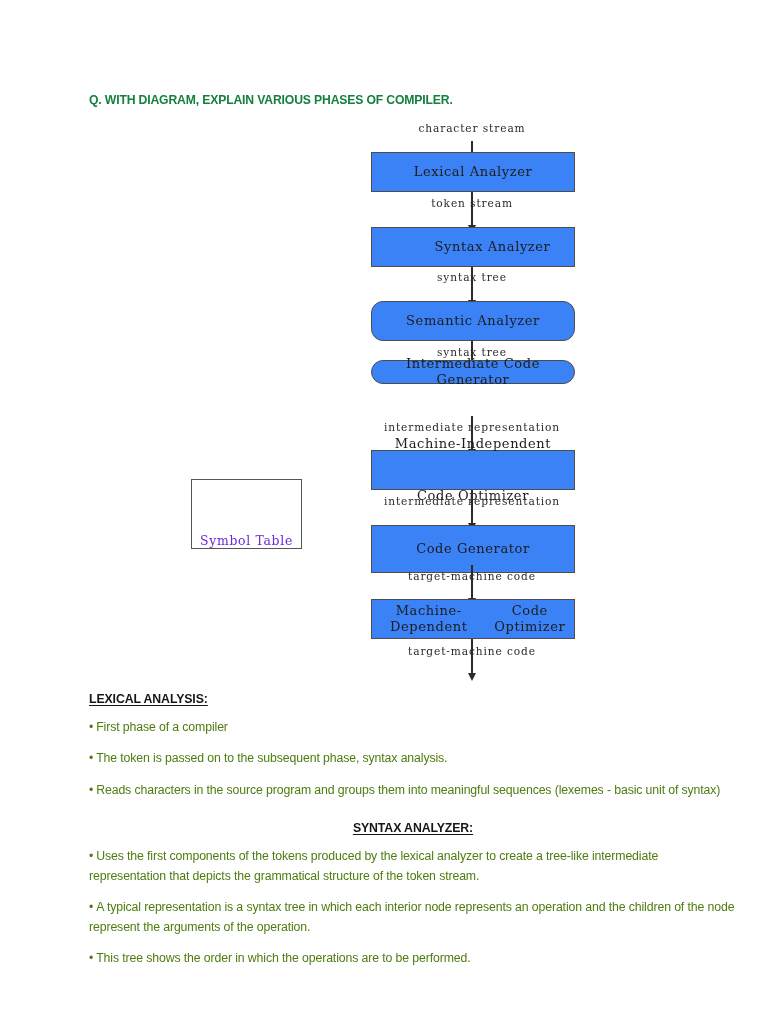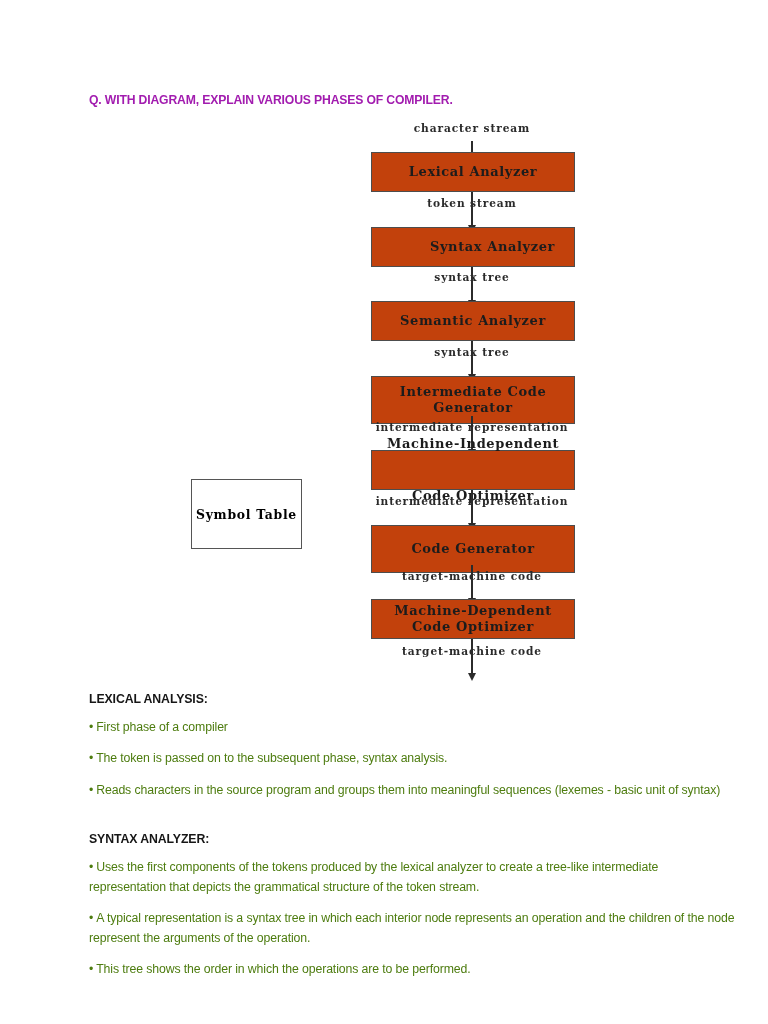--- a/index.html
+++ b/index.html
@@ -27,41 +27,40 @@
   }
 
   
   .doc-title {
     position: absolute;
     left: 89px;
     top: 93px;
     font-size: 12.2px;
     font-weight: bold;
     letter-spacing: -0.15px;
-    color: #a21caf;
+    color: #15803d;
     white-space: nowrap;
   }
 
   
   .diagram {
     position: absolute;
     left: 0;
     top: 118px;
     width: 768px;
     height: 565px;
-    font-weight: bold;
   }
 
   .phase-box {
     position: absolute;
     left: 371px;
     width: 204px;
     box-sizing: border-box;
     border: 1.2px solid #4d4d4d;
-    background: #c2410c;
+    background: #3b82f6;
     font-family: "DejaVu Serif", "Liberation Serif", serif;
     font-size: 13px;
     color: #1c1c1c;
     display: flex;
     align-items: center;
     justify-content: center;
     text-align: center;
     letter-spacing: 0.6px;
     line-height: 1.22;
   }
@@ -74,23 +73,23 @@
     position: absolute;
     left: 191px;
     top: 361px;
     width: 111px;
     height: 70px;
     box-sizing: border-box;
     border: 1.1px solid #555555;
     background: #ffffff;
     font-family: "DejaVu Serif", "Liberation Serif", serif;
     font-size: 12.4px;
-    color: #000000;
+    color: #6d28d9;
     display: flex;
-    align-items: center;
+    align-items: flex-end;
     justify-content: center;
     letter-spacing: 0.7px;
   }
 
   .edge-label {
     position: absolute;
     width: 300px;
     text-align: center;
     font-family: "DejaVu Serif", "Liberation Serif", serif;
     font-size: 10.6px;
@@ -121,26 +120,28 @@
   .body-text {
     position: absolute;
     left: 89px;
     top: 692px;
     width: 648px;
   }
   .section-head {
     font-size: 12.3px;
     font-weight: 600;
     color: #161616;
+    text-decoration: underline;
     text-underline-offset: 2px;
     margin: 0 0 12px 0;
     letter-spacing: -0.1px;
   }
   .section-head.second {
-    margin-top: 32px;
+    margin-top: 21px;
+    text-align: center;
   }
   .bullet {
     font-size: 12.3px;
     line-height: 1.58;
     color: #4d7c0f;
     margin: 0 0 12px 0;
     letter-spacing: -0.12px;
   }
   .bullet .dot { margin-right: 3px; }
 </style>
@@ -163,32 +164,32 @@
     <div class="edge-label" style="left:322px; top:79px;">token stream</div>
     <div class="arrow" style="top:74px; height:34px;"></div>
 
     <div class="phase-box" style="top:109px; height:40px;padding-left:39px;">
       <span class="bx-line">Syntax Analyzer</span>
     </div>
 
     <div class="edge-label" style="left:322px; top:153px;">syntax tree</div>
     <div class="arrow" style="top:149px; height:34px;"></div>
 
-    <div class="phase-box" style="top:183px; height:40px;">
+    <div class="phase-box" style="top:183px; height:40px;border-radius:12px;">
       <span class="bx-line">Semantic Analyzer</span>
     </div>
 
     <div class="edge-label" style="left:322px; top:228px;">syntax tree</div>
     <div class="arrow" style="top:223px; height:34px;"></div>
 
     <div class="symbol-box">
       <span>Symbol Table</span>
     </div>
 
-    <div class="phase-box" style="top:258px; height:48px;">
+    <div class="phase-box" style="top:242px; height:24px;border-radius:18px;">
       <span class="bx-line">Intermediate Code Generator</span>
     </div>
 
     <div class="edge-label" style="left:322px; top:303px;">intermediate representation</div>
     <div class="arrow" style="top:298px; height:34px;"></div>
 
     <div class="phase-box two-line" style="top:332px; height:40px; flex-direction:column;gap:36px;">
       <span class="bx-line">Machine-Independent</span>
       <span class="bx-line">Code Optimizer</span>
     </div>
@@ -196,21 +197,21 @@
     <div class="edge-label" style="left:322px; top:377px;">intermediate representation</div>
     <div class="arrow" style="top:372px; height:34px;"></div>
 
     <div class="phase-box" style="top:407px; height:48px;">
       <span class="bx-line">Code Generator</span>
     </div>
 
     <div class="edge-label" style="left:322px; top:452px;">target-machine code</div>
     <div class="arrow" style="top:447px; height:34px;"></div>
 
-    <div class="phase-box two-line" style="top:481px; height:40px; flex-direction:column;">
+    <div class="phase-box two-line" style="top:481px; height:40px; flex-direction:row;">
       <span class="bx-line">Machine-Dependent</span>
       <span class="bx-line">Code Optimizer</span>
     </div>
 
     <div class="edge-label" style="left:322px; top:527px;">target-machine code</div>
     <div class="arrow" style="top:521px; height:35px;"></div>
 
   </div>
 
   <div class="body-text">

